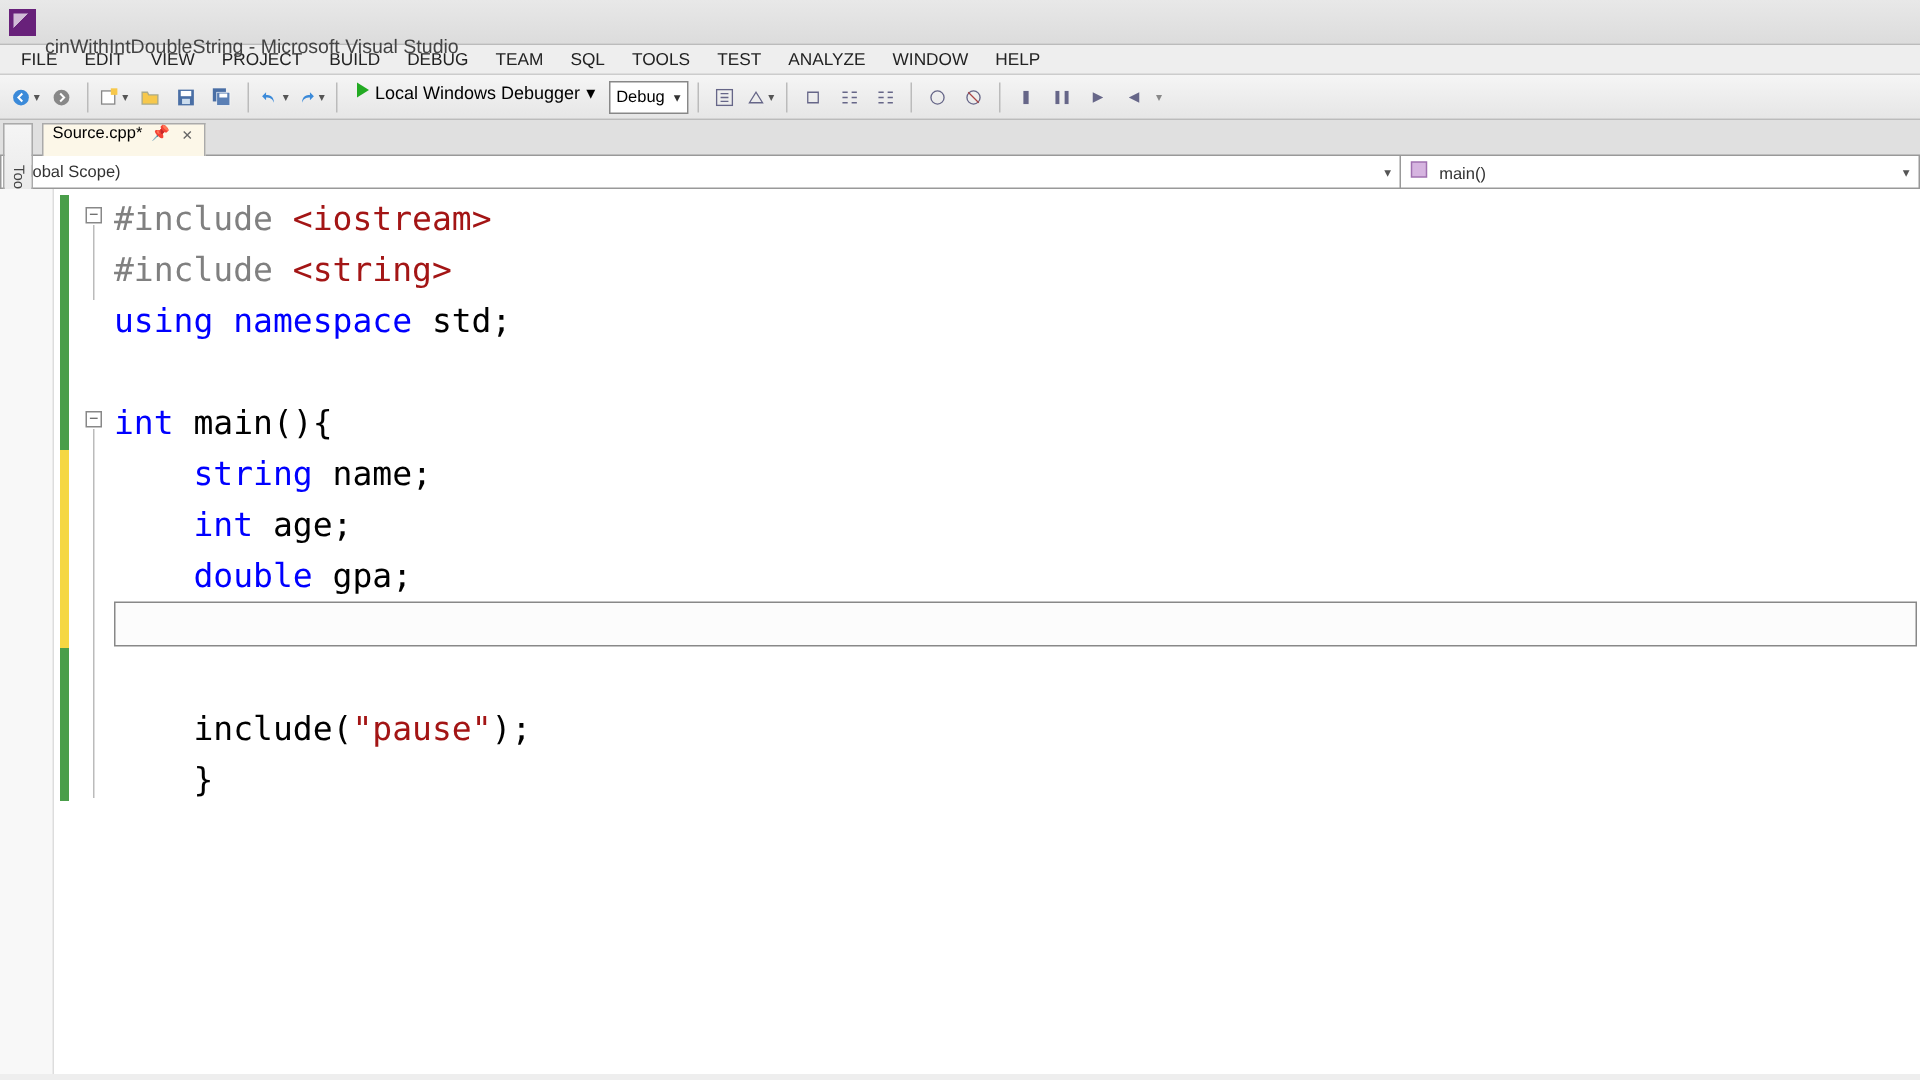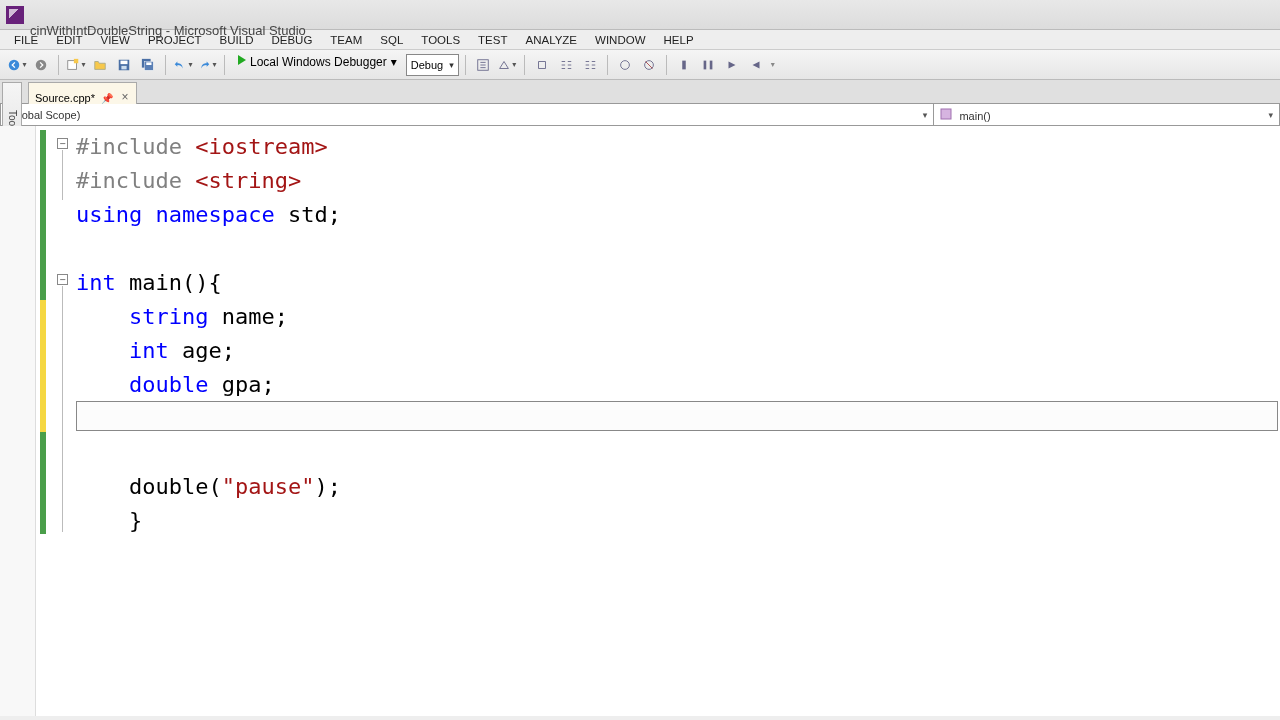--- a/index.html
+++ b/index.html
@@ -79,21 +79,21 @@
   background: linear-gradient(#f5f5f5,#e0e0e0);
   border:1px solid #aaa;
   writing-mode: vertical-rl;
   text-orientation: mixed;
   font-size:10px; color:#444;
   display:flex;align-items:center;justify-content:center;
 }
 .doc-tab {
   height:22px; background:#fcf7e8;
   border:1px solid #aaa; border-bottom:none;
-  display:flex;align-items:flex-end;
+  display:flex;align-items:flex-start;
   padding:0 6px; gap:6px; font-size:11px;
   position:relative; top:1px;
 }
 .doc-tab .close { font-size:12px; color:#666; cursor:pointer; padding:0 2px;}
 .doc-tab .pin { font-size:10px; color:#888;}
 .navbar {
   height:22px; border-bottom:1px solid #999;
   background:#f5f5f5; display:flex;
 }
 .navbar .navcombo {
@@ -346,17 +346,17 @@
         <div class="line"><span class="kw-pre">#include </span><span class="str">&lt;iostream&gt;</span></div>
         <div class="line"><span class="kw-pre">#include </span><span class="str">&lt;string&gt;</span></div>
         <div class="line"><span class="kw-blue">using namespace </span><span>std;</span></div>
         <div class="line"></div>
         <div class="line"><span class="kw-blue">int </span><span>main(){</span></div>
         <div class="line"><span>    </span><span class="kw-blue">string</span><span> name;</span></div>
         <div class="line"><span>    </span><span class="kw-blue">int</span><span> age;</span></div>
         <div class="line"><span>    </span><span class="kw-blue">double</span><span> gpa;</span></div>
         <div class="line"></div>
         <div class="line"></div>
-        <div class="line"><span>    double(</span><span class="str">"pause"</span><span>);</span></div>
+        <div class="line"><span>    include(</span><span class="str">"pause"</span><span>);</span></div>
         <div class="line"><span>    }</span></div>
       </div>
   </div>
 </div>
 
 </body></html>

